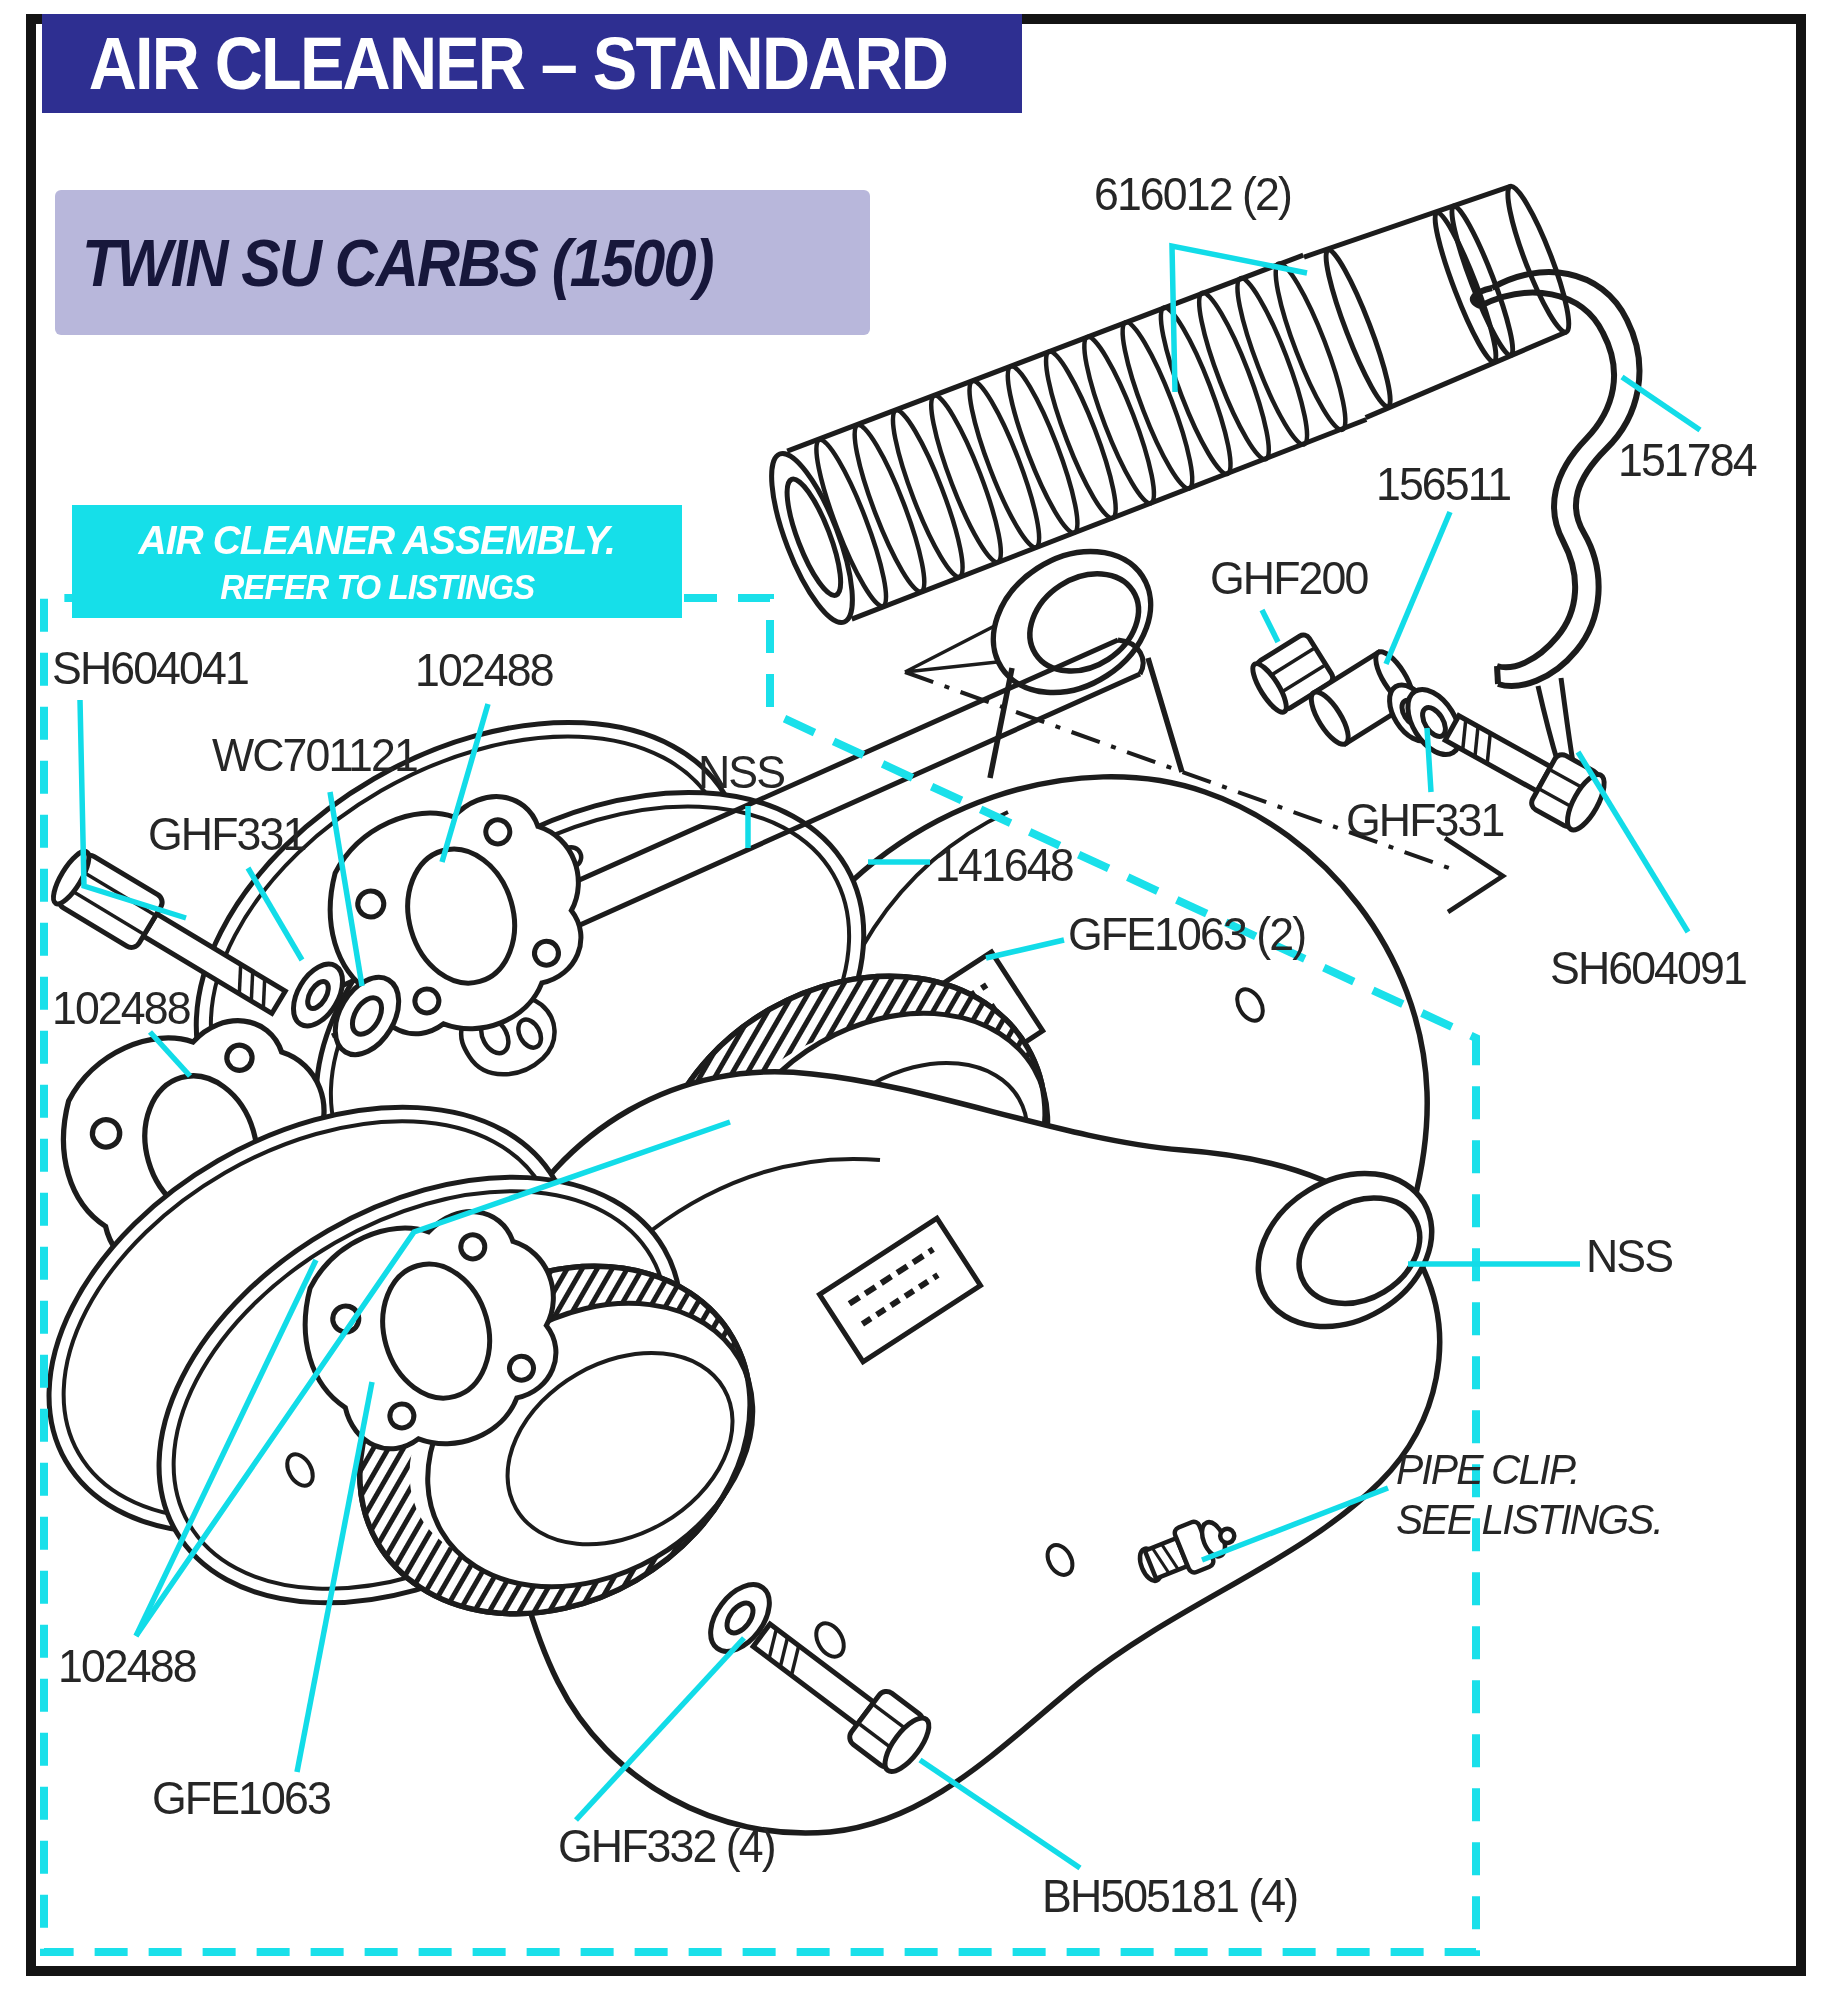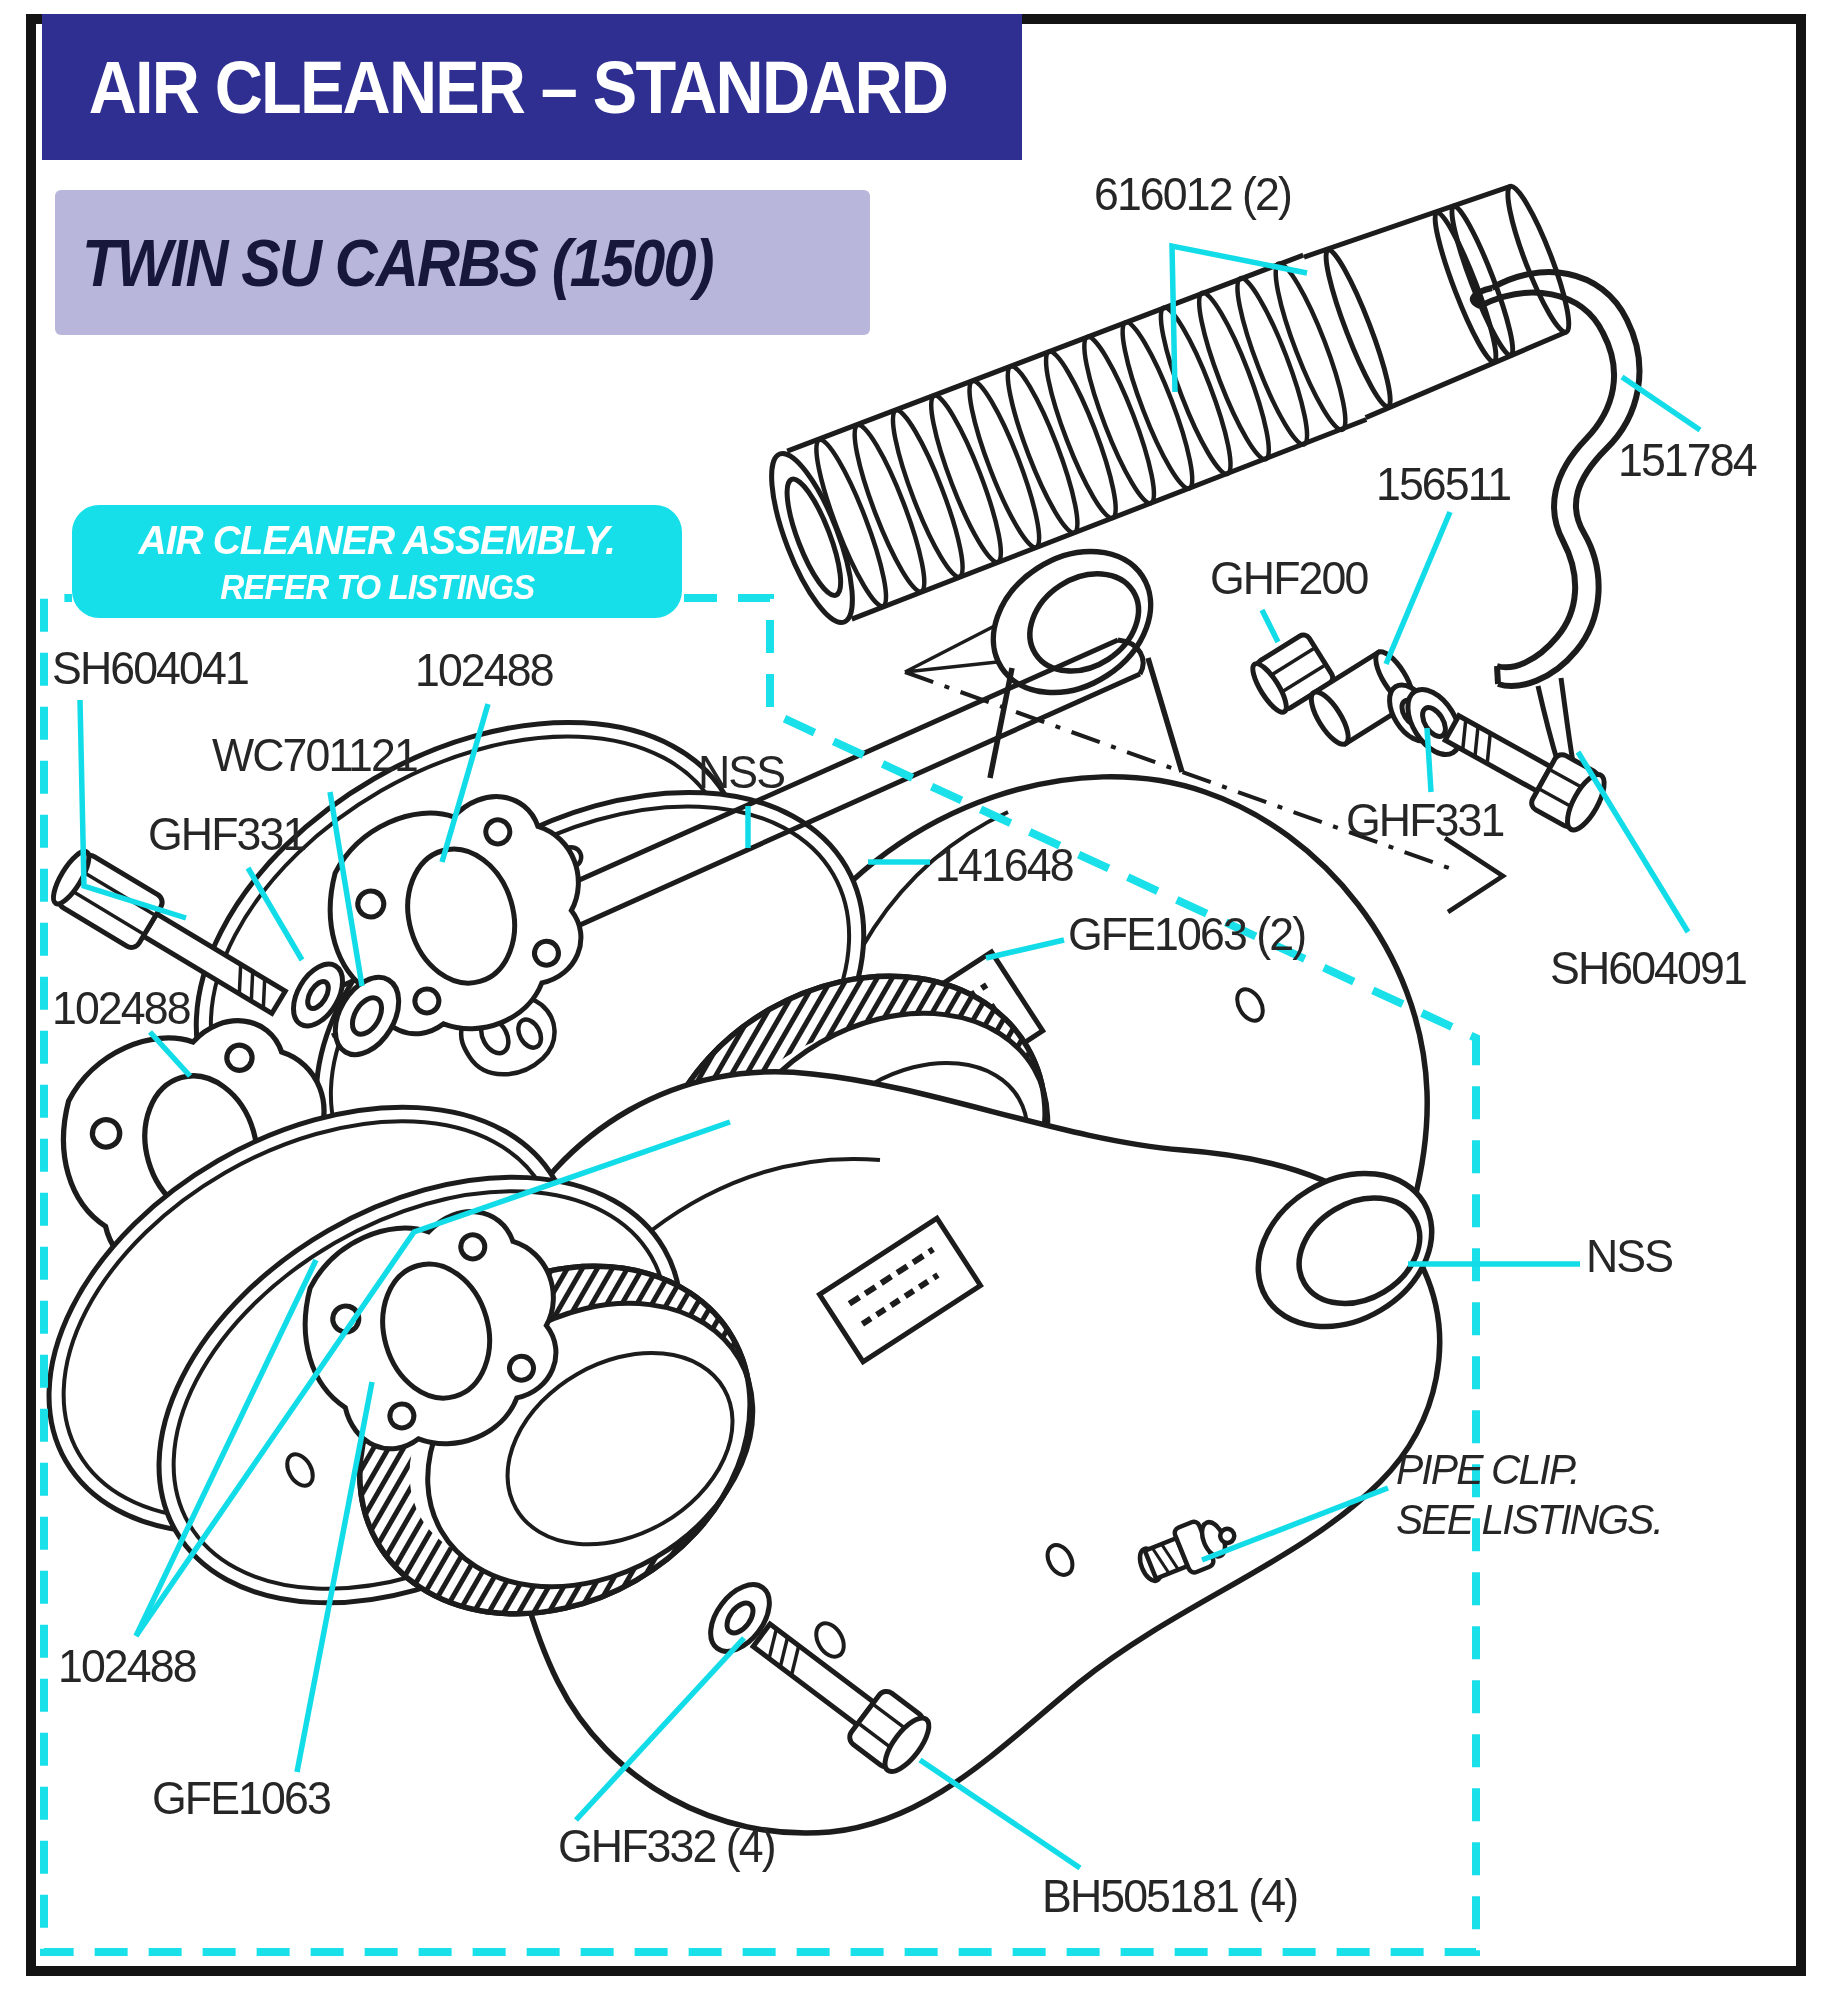--- a/index.html
+++ b/index.html
@@ -1,31 +1,31 @@
 <!DOCTYPE html>
 <html><head>
 <meta charset="utf-8">
 <style>
   html,body{margin:0;padding:0;background:#fff;}
   body{width:1829px;height:1999px;position:relative;overflow:hidden;
        font-family:"Liberation Sans",sans-serif;}
   .frame{position:absolute;left:26px;top:14px;width:1780px;height:1962px;
          border:10px solid #141414;box-sizing:border-box;background:#fff;}
-  .title-bar{position:absolute;left:42px;top:14px;width:980px;height:146px;
+  .title-bar{position:absolute;left:42px;top:14px;width:980px;height:99px;
              background:#2e2f91;display:flex;align-items:center;}
   .title-text{color:#fff;font-weight:700;font-size:74px;letter-spacing:-2px;
               transform:scaleX(.9);transform-origin:left center;padding-left:52px;white-space:nowrap;}
   .subtitle-box{position:absolute;left:55px;top:190px;width:815px;height:145px;
                 background:#b8b7db;display:flex;align-items:center;border-radius:6px;}
   .subtitle-text{color:#17173b;font-weight:700;font-style:italic;font-size:66px;
                  letter-spacing:-2px;transform:scaleX(.9);transform-origin:left center;
                  padding-left:30px;white-space:nowrap;}
   .note-box{position:absolute;left:72px;top:505px;width:610px;height:113px;
             background:#16dfe9;display:flex;flex-direction:column;justify-content:center;
-            align-items:center;text-align:center;border-radius:27px;}
+            align-items:center;text-align:center;}
   .note-l1{color:#fff;font-weight:700;font-style:italic;font-size:41px;letter-spacing:-1px;
            transform:scaleX(.95);white-space:nowrap;}
   .note-l2{color:#fff;font-weight:700;font-style:italic;font-size:35px;letter-spacing:-1px;
            transform:scaleX(.95);margin-top:3px;white-space:nowrap;}
   .plabel{position:absolute;font-weight:400;font-size:47px;line-height:1;color:#262626;
           letter-spacing:-2px;transform:scaleX(.95);transform-origin:left top;white-space:nowrap;}
   .plabel.it{font-style:italic;font-size:43px;}
   svg{position:absolute;left:0;top:0;}
 </style>
 </head>

